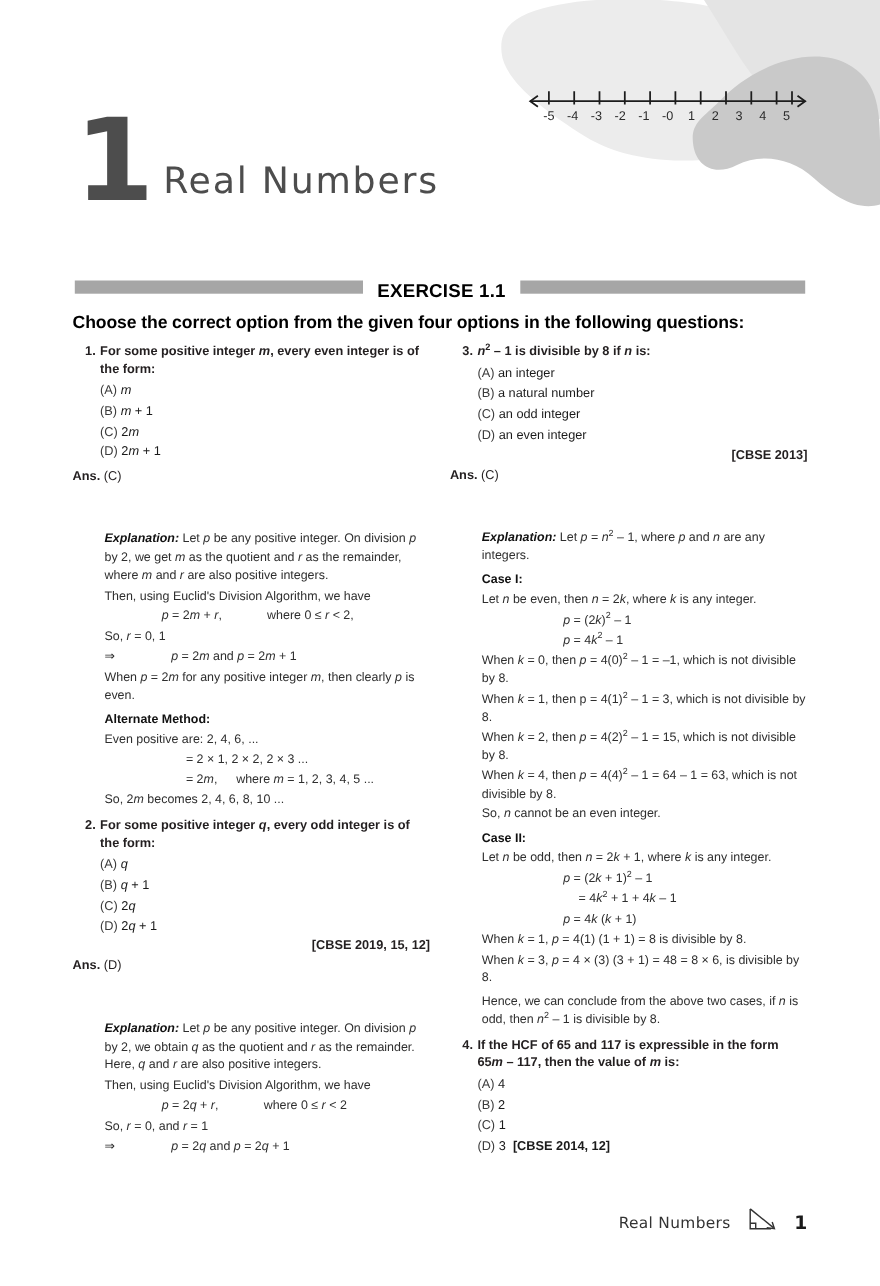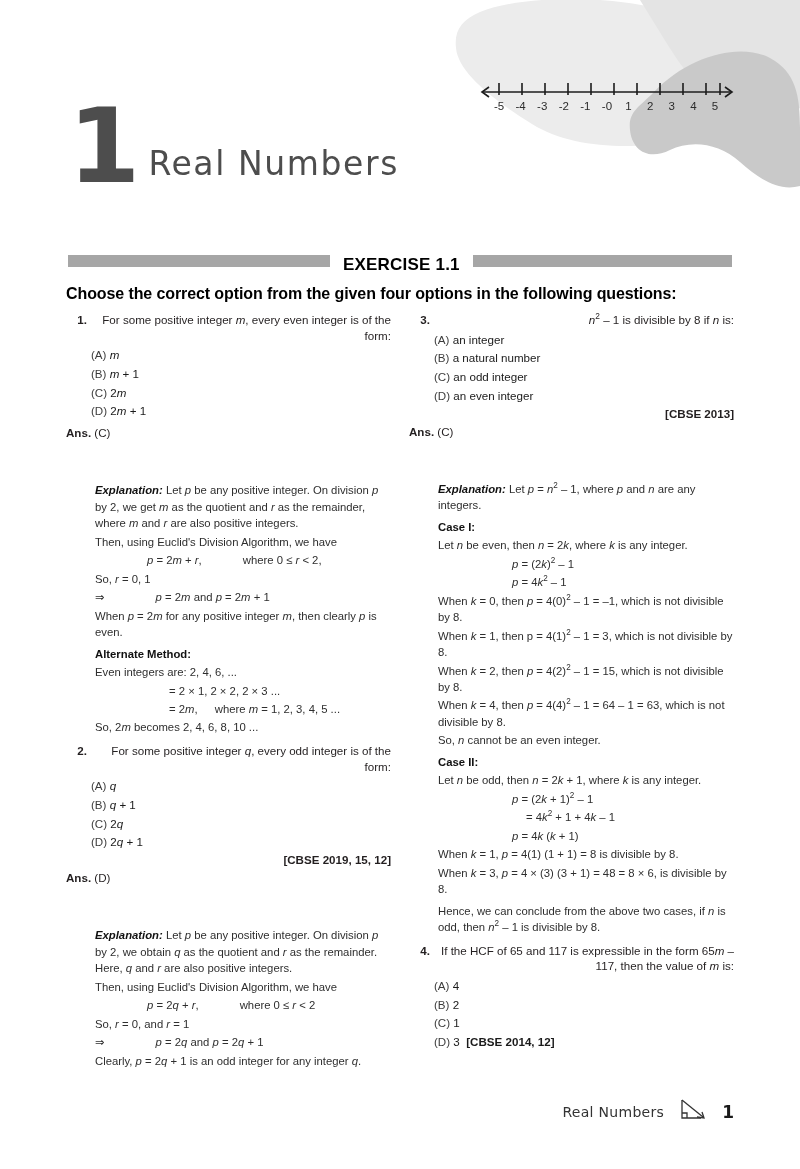--- a/index.html
+++ b/index.html
@@ -128,24 +128,23 @@
     font-weight: bold;
     font-size: 11.6px;
     width: 21px;
     text-align: right;
     padding-right: 4px;
     flex: none;
     padding-top: 1px;
   }
   .q-body { flex: 1; }
   .q-text {
-    font-weight: normal;
+    font-weight: bold;
     font-size: 11.6px;
     line-height: 1.34;
-    text-align: right;
   }
   .opts {
     display: flex;
     flex-wrap: wrap;
     margin-top: 3px;
     flex-direction: column;
   }
   .opt {
     width: 50%;
     font-size: 11.6px;
@@ -293,21 +292,21 @@
 
       <div class="expl">
         <p><span class="ttl">Explanation:</span> Let <i>p</i> be any positive integer. On division <i>p</i> by 2, we get <i>m</i> as the quotient and <i>r</i> as the remainder, where <i>m</i> and <i>r</i> are also positive integers.</p>
         <p>Then, using Euclid's Division Algorithm, we have</p>
         <p class="eq"><i>p</i> = 2<i>m</i> + <i>r</i>, <span style="padding-left:38px">where 0 ≤ <i>r</i> &lt; 2,</span></p>
         <p>So, <i>r</i> = 0, 1</p>
         <p>⇒ <span style="padding-left:48px"><i>p</i> = 2<i>m</i> and <i>p</i> = 2<i>m</i> + 1</span></p>
         <p>When <i>p</i> = 2<i>m</i> for any positive integer <i>m</i>, then clearly <i>p</i> is even.</p>
         <div class="gap-sm"></div>
         <p class="sub">Alternate Method:</p>
-        <p>Even integers are: 2, 4, 6, ...</p>
+        <p>Even positive are: 2, 4, 6, ...</p>
         <p class="eq2">= 2 × 1, 2 × 2, 2 × 3 ...</p>
         <p class="eq2">= 2<i>m</i>, <span style="padding-left:14px">where <i>m</i> = 1, 2, 3, 4, 5 ...</span></p>
         <p>So, 2<i>m</i> becomes 2, 4, 6, 8, 10 ...</p>
       </div>
 
       <div class="gap"></div>
 
       <div class="q">
         <div class="q-num">2.</div>
         <div class="q-body">
@@ -323,21 +322,20 @@
       </div>
 
       <div class="ans"><b>Ans.</b> <span>(D)</span></div>
 
       <div class="expl">
         <p><span class="ttl">Explanation:</span> Let <i>p</i> be any positive integer. On division <i>p</i> by 2, we obtain <i>q</i> as the quotient and <i>r</i> as the remainder. Here, <i>q</i> and <i>r</i> are also positive integers.</p>
         <p>Then, using Euclid's Division Algorithm, we have</p>
         <p class="eq"><i>p</i> = 2<i>q</i> + <i>r</i>, <span style="padding-left:38px">where 0 ≤ <i>r</i> &lt; 2</span></p>
         <p>So, <i>r</i> = 0, and <i>r</i> = 1</p>
         <p>⇒ <span style="padding-left:48px"><i>p</i> = 2<i>q</i> and <i>p</i> = 2<i>q</i> + 1</span></p>
-        <p>Clearly, <i>p</i> = 2<i>q</i> + 1 is an odd integer for any integer <i>q</i>.</p>
       </div>
 
     </div>
 
     <div class="col">
 
       <div class="q">
         <div class="q-num">3.</div>
         <div class="q-body">
           <div class="q-text"><i>n</i><sup>2</sup> – 1 is divisible by 8 if <i>n</i> is:</div>

